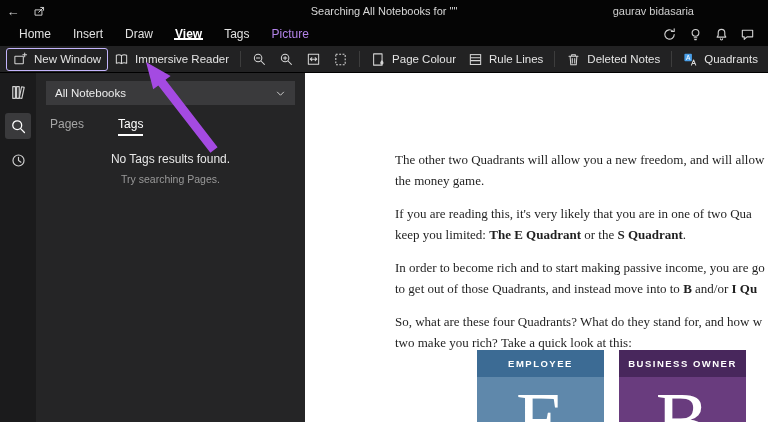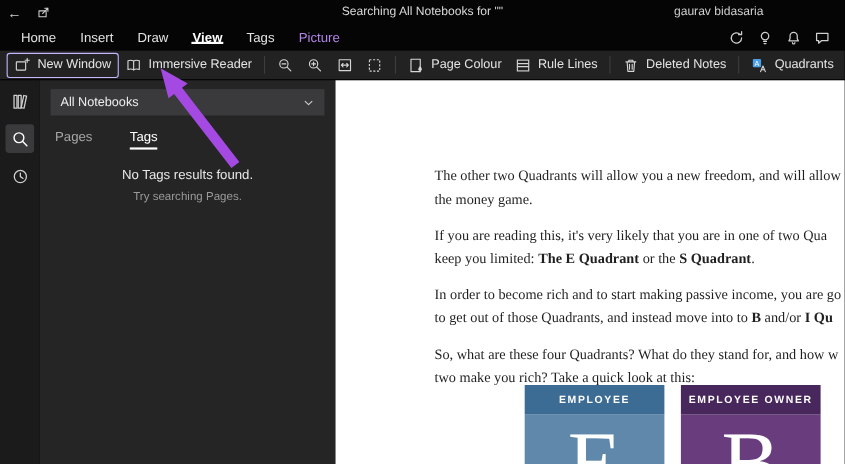--- a/index.html
+++ b/index.html
@@ -313,21 +313,21 @@
     <div class="line"><span>So, what are these four Quadrants? What do they stand for, and how w</span></div>
     <div class="line"><span>two make you rich? Take a quick look at this:</span></div>
   </div>
 
   <div class="cards">
     <div class="card employee">
       <div class="card-header">EMPLOYEE</div>
       <div class="card-body">E</div>
     </div>
     <div class="card business">
-      <div class="card-header">EMPLOYEE OWNER</div>
+      <div class="card-header">BUSINESS OWNER</div>
       <div class="card-body">B</div>
     </div>
   </div>
 </div>
 
 <svg class="annotation" viewBox="0 0 768 422">
   <polygon points="146,62 170.6,75.9 165.5,79.8 217.6,147.2 210.4,152.8 158.3,85.4 153.2,89.3" fill="var(--arrow)"></polygon>
 </svg>
 
 </body></html>

